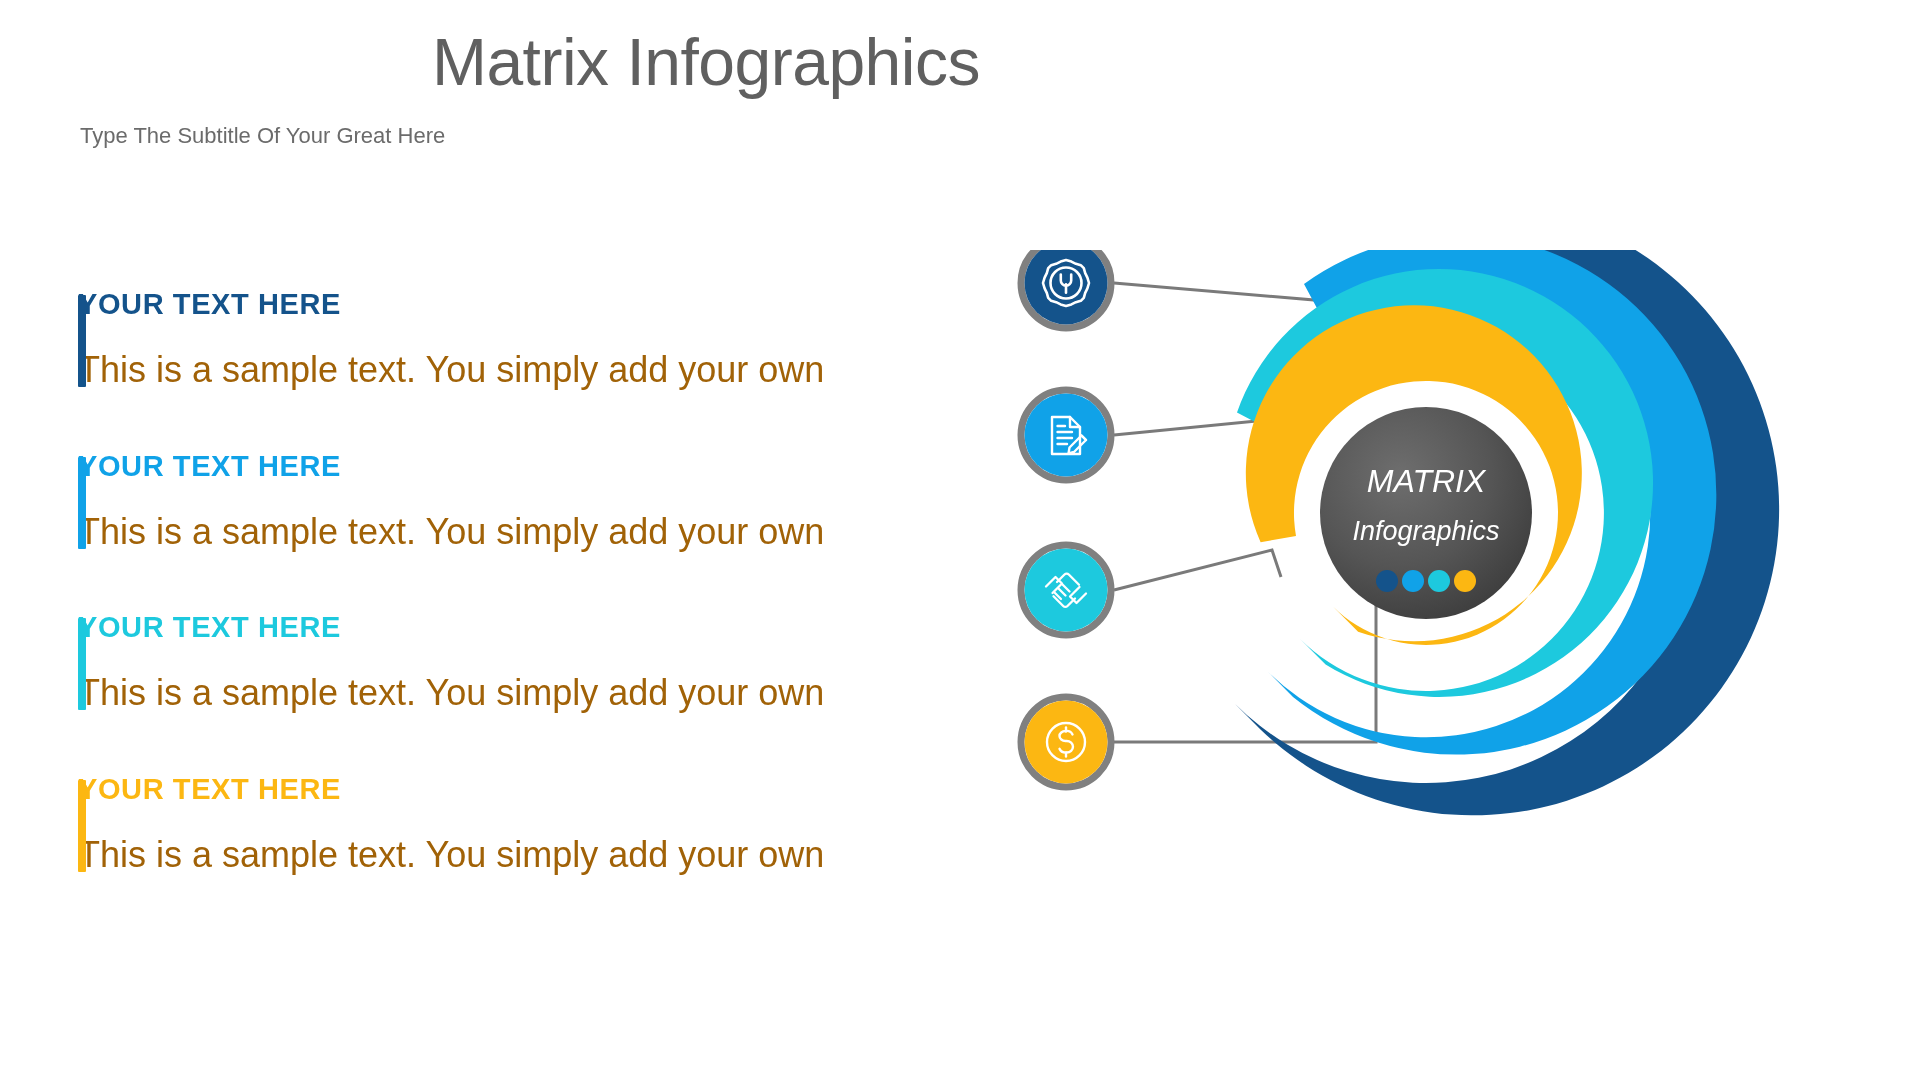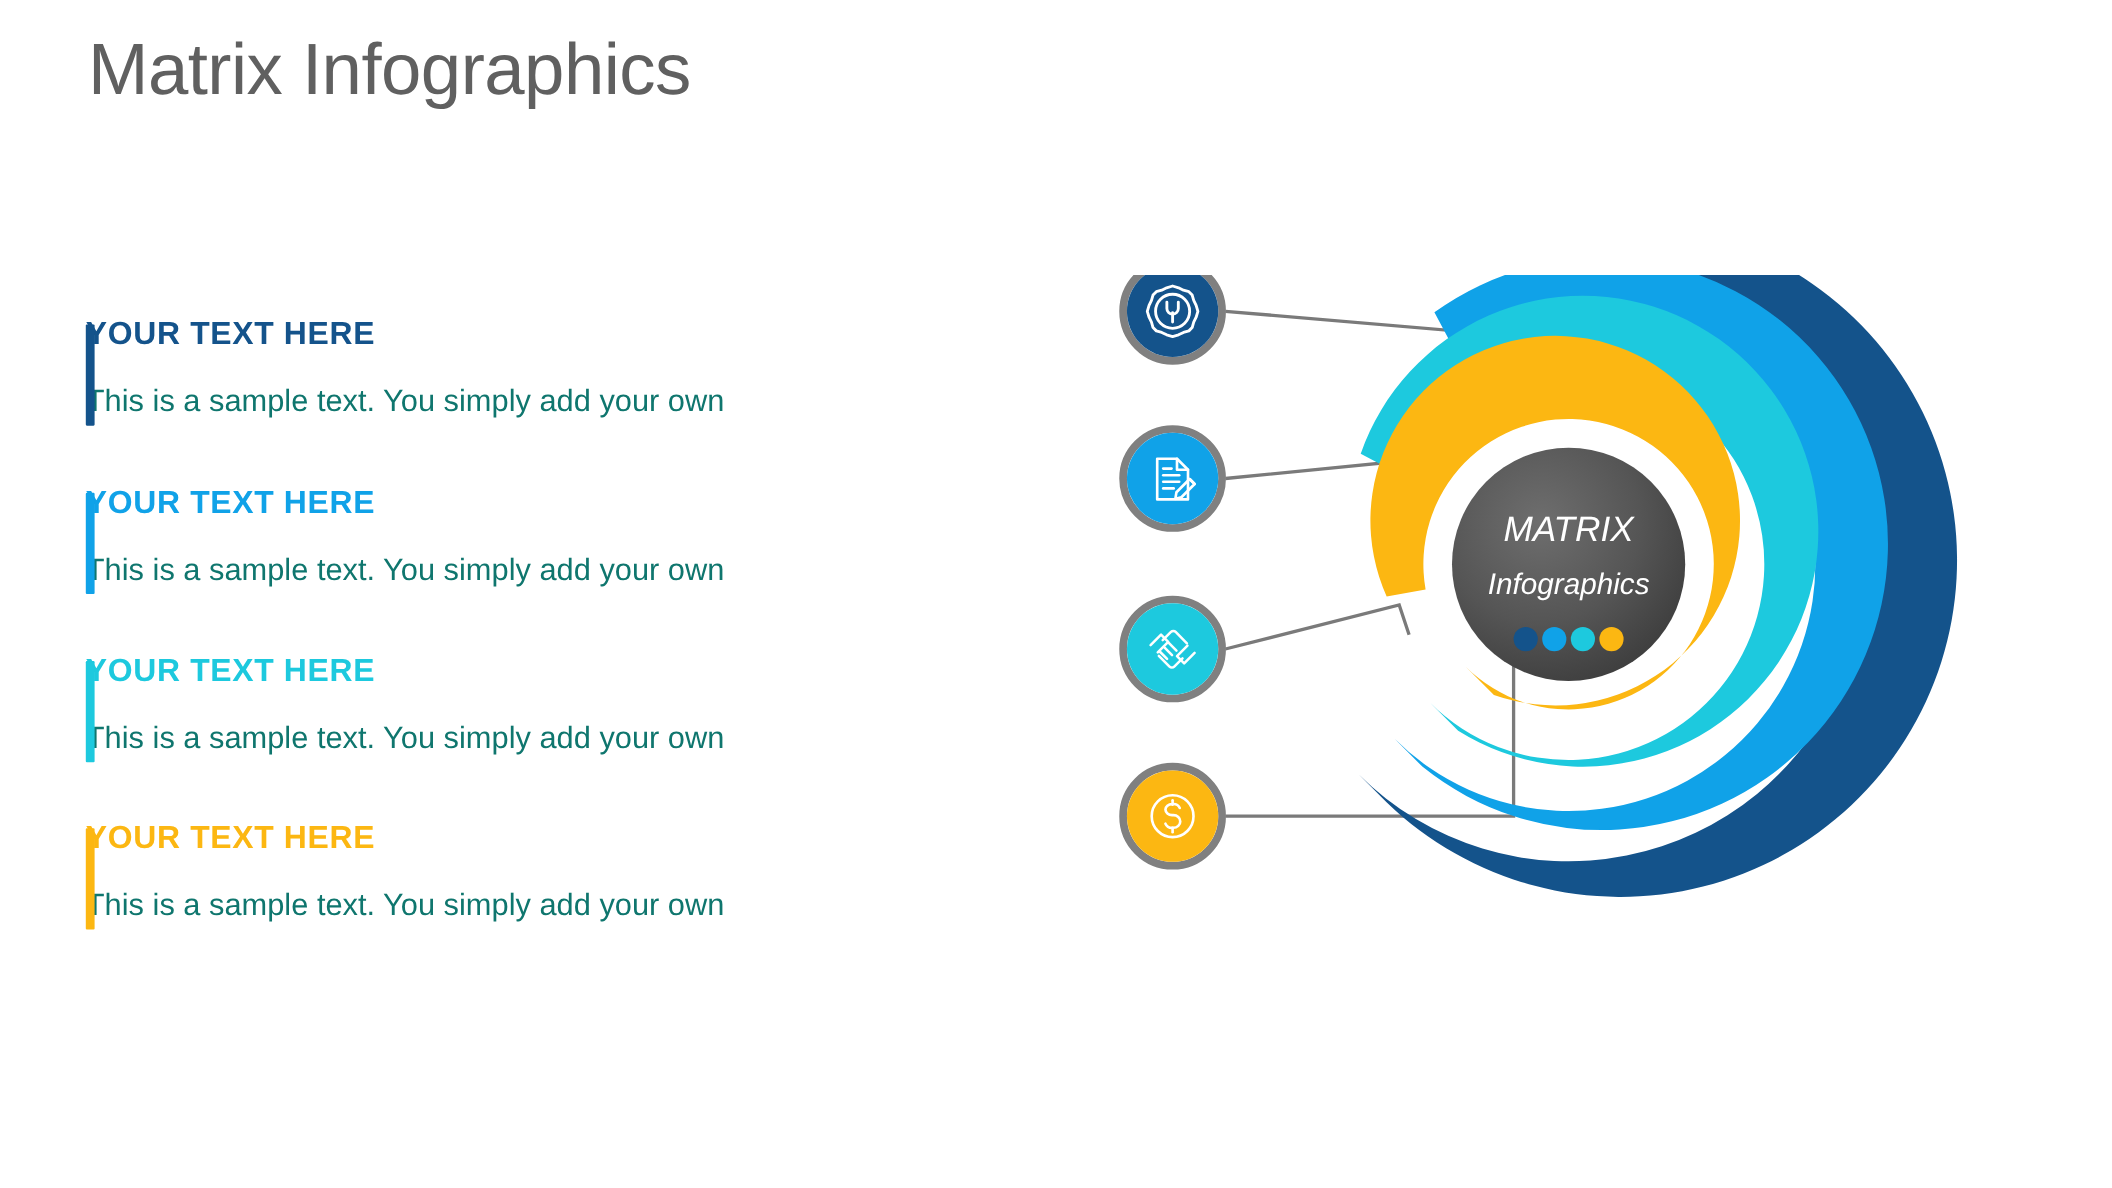--- a/index.html
+++ b/index.html
@@ -23,20 +23,21 @@
     width: 900px;
   }
   #page-title {
     font-size: 66px;
     font-weight: 400;
     color: #606060;
     letter-spacing: -0.5px;
     line-height: 1.05;
     margin: 0;
     white-space: nowrap;
+    text-align: right;
   }
   #page-subtitle {
     font-size: 22px;
     font-weight: 400;
     color: #6b6b6b;
     margin: 0;
     padding-top: 26px;
     white-space: nowrap;
   }
 
@@ -62,23 +63,23 @@
   }
   .item-heading {
     font-size: 29px;
     font-weight: bold;
     letter-spacing: 0.6px;
     margin: 0;
     line-height: 1.0;
     white-space: nowrap;
   }
   .item-body {
-    font-size: 28px;
+    font-size: 36px;
     font-weight: 400;
-    color: #0f766e;
+    color: #a16207;
     margin: 0;
     padding-top: 31px;
     line-height: 1.1;
     white-space: nowrap;
   }
 
   
   #graphic {
     position: absolute;
     left: 996px;
@@ -87,20 +88,21 @@
     height: 760px;
     font-style: italic;
   }
   #graphic svg { display: block; }
 </style>
 </head>
 <body>
 
 <div id="header">
   <h1 id="page-title">Matrix Infographics</h1>
+  <p id="page-subtitle">Type The Subtitle Of Your Great Here</p>
 </div>
 
 <div id="text-list">
 
   <div class="list-item">
     <div class="accent-bar" style="background:#14538B"></div>
     <div class="item-heading" style="color:#14538B">YOUR TEXT HERE</div>
     <div class="item-body">This is a sample text. You simply add your own</div>
   </div>
 

